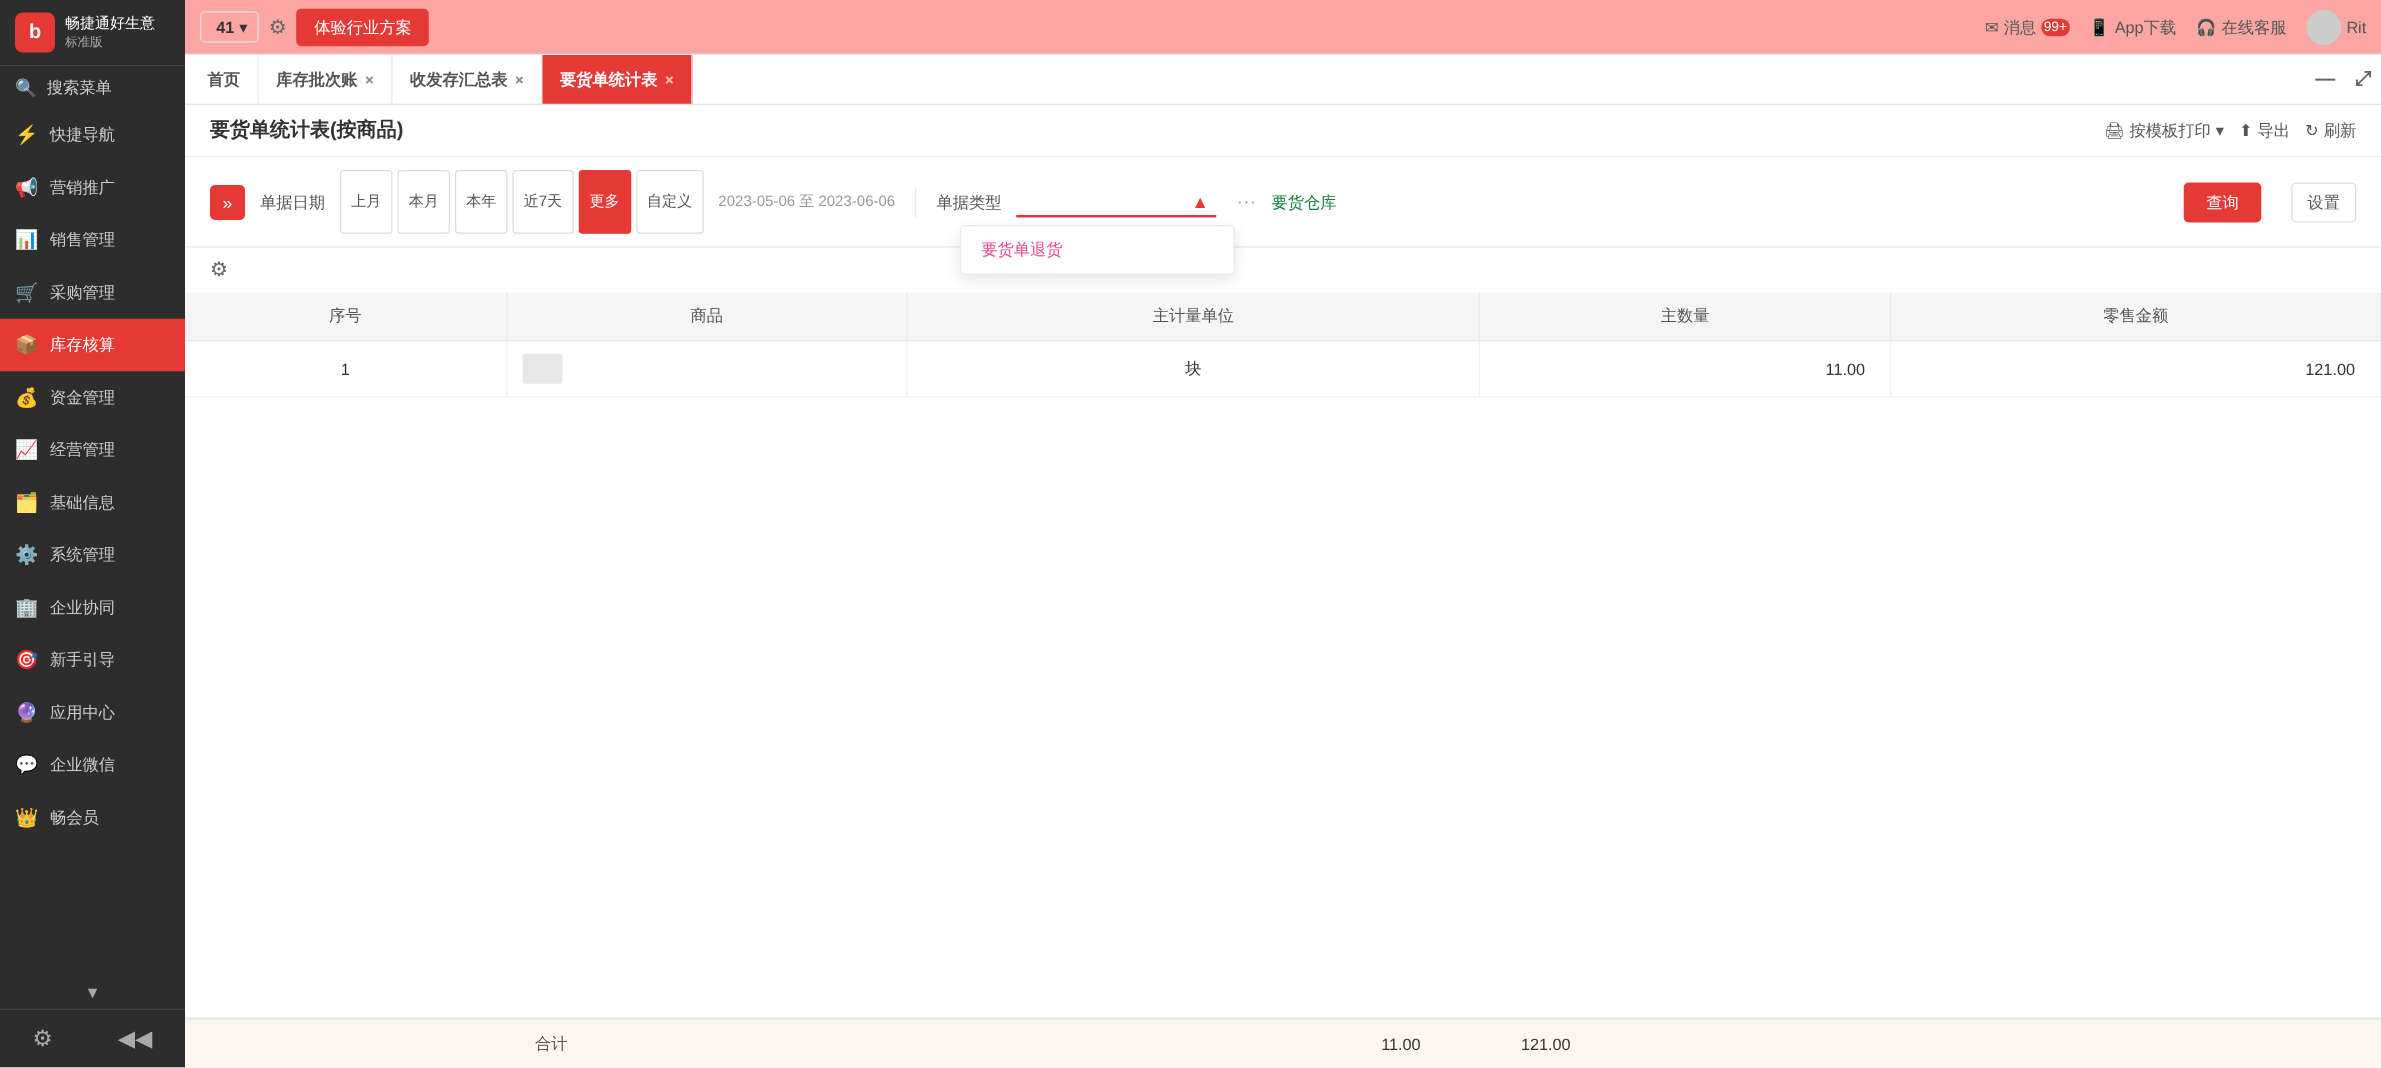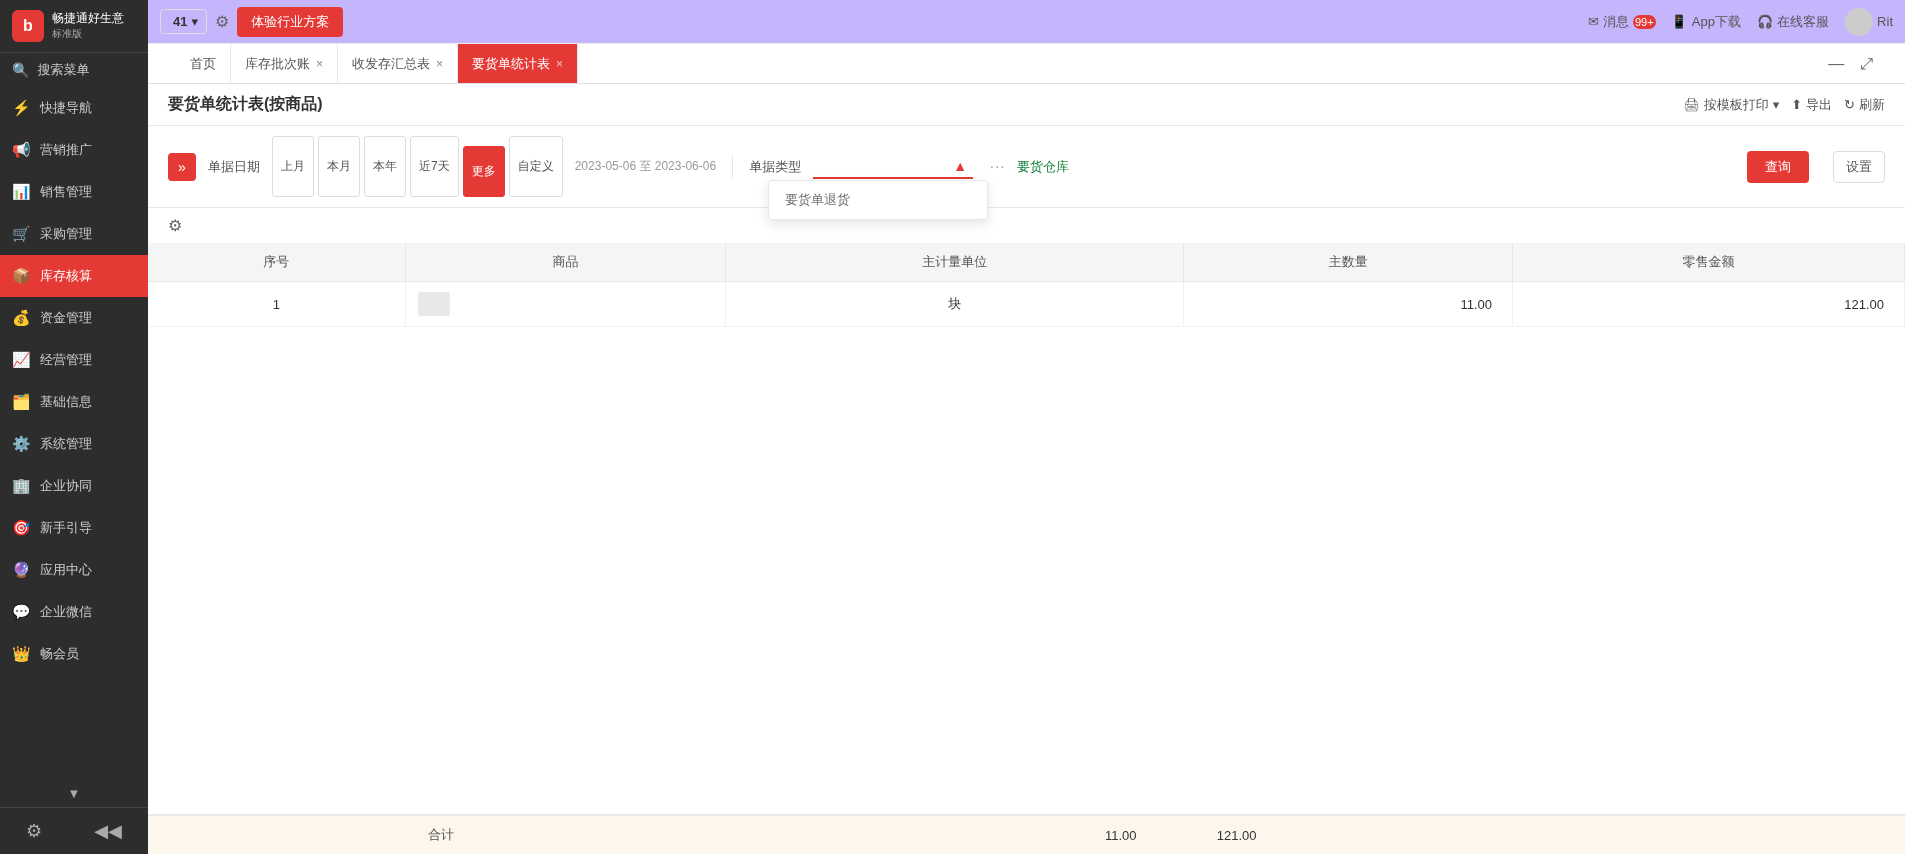--- a/index.html
+++ b/index.html
@@ -27,34 +27,34 @@
 
     .sidebar-scroll-btn { display: flex; justify-content: center; align-items: center; height: 28px; color: #aaa; cursor: pointer; }
 
     .sidebar-bottom { display: flex; align-items: center; justify-content: space-around; padding: 8px 0; border-top: 1px solid #444; }
     .sidebar-bottom-btn { color: #aaa; cursor: pointer; font-size: 18px; padding: 4px 8px; }
 
     
     .main { flex: 1; display: flex; flex-direction: column; overflow: hidden; }
 
     
-    .topbar { height: 44px; background: #c4b5fd; display: flex; align-items: center; padding: 0 12px; border-bottom: 1px solid #e8e8e8; gap: 12px; }
+    .topbar { height: 44px; background: #fca5a5; display: flex; align-items: center; padding: 0 12px; border-bottom: 1px solid #e8e8e8; gap: 12px; }
     .topbar-left { display: flex; align-items: center; gap: 8px; flex: 1; }
     .store-selector { display: flex; align-items: center; gap: 4px; border: 1px solid #ddd; border-radius: 4px; padding: 4px 8px; cursor: pointer; font-size: 13px; color: #333; }
     .store-selector-name { font-size: 13px; }
     .store-selector-num { font-weight: bold; }
     .trial-btn { background: #e53935; color: #fff; border: none; border-radius: 4px; padding: 6px 14px; cursor: pointer; font-size: 13px; }
     .gear-btn { color: #666; cursor: pointer; font-size: 16px; }
     .topbar-right { display: flex; align-items: center; gap: 16px; }
     .topbar-right-item { display: flex; align-items: center; gap: 4px; color: #555; cursor: pointer; font-size: 13px; }
     .badge { background: #e53935; color: #fff; border-radius: 10px; padding: 1px 2px; font-size: 11px; }
     .avatar { width: 28px; height: 28px; background: #ccc; border-radius: 50%; }
 
     
-    .tabs-bar { height: 40px; background: #fff; display: flex; align-items: center; padding: 0 28px; border-bottom: 1px solid #e0e0e0; gap: 0; }
+    .tabs-bar { height: 40px; background: #fff; display: flex; align-items: center; padding: 0 4px; border-bottom: 1px solid #e0e0e0; gap: 0; font-weight: bold; }
     .tab { display: flex; align-items: center; padding: 0 14px; height: 100%; font-size: 13px; color: #555; cursor: pointer; border-right: 1px solid #e8e8e8; gap: 6px; }
     .tab.active { background: #e53935; color: #fff; border-radius: 0; }
     .tab-close { font-size: 12px; cursor: pointer; opacity: 0.7; }
     .tabs-actions { margin-left: auto; display: flex; align-items: center; gap: 8px; }
     .tab-action-btn { color: #666; cursor: pointer; font-size: 16px; padding: 0 4px; }
 
     
     .content { flex: 1; overflow: hidden; display: flex; flex-direction: column; background: #f0f2f5; }
 
     
@@ -62,38 +62,38 @@
     .page-title { font-size: 16px; font-weight: bold; color: #333; }
     .page-actions { display: flex; align-items: center; gap: 12px; }
     .page-action-btn { display: flex; align-items: center; gap: 4px; color: #555; cursor: pointer; font-size: 13px; }
 
     
     .filter-bar { background: #fff; padding: 10px 20px; border-bottom: 1px solid #e8e8e8; display: flex; align-items: center; gap: 12px; flex-wrap: wrap; position: relative; }
     .filter-expand-btn { width: 28px; height: 28px; background: #e53935; color: #fff; border-radius: 4px; display: flex; align-items: center; justify-content: center; cursor: pointer; font-size: 14px; flex-shrink: 0; }
     .filter-label { color: #555; font-size: 13px; flex-shrink: 0; }
     .date-btns { display: flex; gap: 4px; flex-wrap: wrap; }
     .date-btn { padding: 16px 8px; border: 1px solid #ddd; border-radius: 3px; cursor: pointer; font-size: 12px; color: #555; background: #fff; }
-    .date-btn.more { background: #e53935; color: #fff; border-color: #e53935; margin-top: 10px; }
+    .date-btn.more { background: #e53935; color: #fff; border-color: #e53935; }
     .date-range { font-size: 12px; color: #999; }
 
     .filter-divider { width: 1px; height: 24px; background: #e8e8e8; margin: 0 4px; }
 
     .filter-type-label { color: #555; font-size: 13px; flex-shrink: 0; }
     .filter-type-input { display: flex; align-items: center; border: none; border-bottom: 2px solid #e53935; padding: 3px 6px; min-width: 160px; cursor: pointer; background: transparent; position: relative; }
     .filter-type-value { flex: 1; font-size: 13px; color: #333; }
     .filter-type-arrow { color: #e53935; cursor: pointer; font-size: 14px; }
     .filter-type-more { color: #aaa; cursor: pointer; font-size: 16px; margin-left: 4px; }
 
     .filter-warehouse-label { color: #15803d; font-size: 13px; flex-shrink: 0; }
 
     .filter-right-btns { margin-left: auto; display: flex; gap: 24px; }
     .query-btn { background: #e53935; color: #fff; border: none; border-radius: 4px; padding: 6px 18px; cursor: pointer; font-size: 13px; }
     .settings-btn { background: #fff; color: #555; border: 1px solid #ddd; border-radius: 4px; padding: 6px 12px; cursor: pointer; font-size: 13px; }
     .dropdown-menu { background: #fff; border: 1px solid #e8e8e8; border-radius: 4px; box-shadow: 0 4px 12px rgba(0,0,0,0.1); min-width: 220px; margin-top: 4px; position: absolute; left: 620px; top: 50px; z-index: 200; }
-    .dropdown-item { padding: 10px 16px; cursor: pointer; font-size: 13px; color: #737373; }
+    .dropdown-item { padding: 10px 16px; cursor: pointer; font-size: 13px; color: #ec4899; }
     .dropdown-item.selected { background: #ffeaea; color: #e53935; }
 
     
     .table-container { flex: 1; background: #fff; margin: 0; overflow: hidden; display: flex; flex-direction: column; }
     .table-toolbar { padding: 8px 20px; display: flex; align-items: center; }
     .table-gear { color: #666; cursor: pointer; font-size: 16px; }
     table { width: 100%; border-collapse: collapse; font-size: 13px; }
     .table-head { background: #f5f5f5; }
     th { padding: 10px 12px; text-align: center; color: #555; font-weight: normal; border-bottom: 1px solid #e8e8e8; border-right: 1px solid #e8e8e8; white-space: nowrap; }
     td { padding: 10px 12px; text-align: center; color: #333; border-bottom: 1px solid #f0f0f0; border-right: 1px solid #f0f0f0; }

